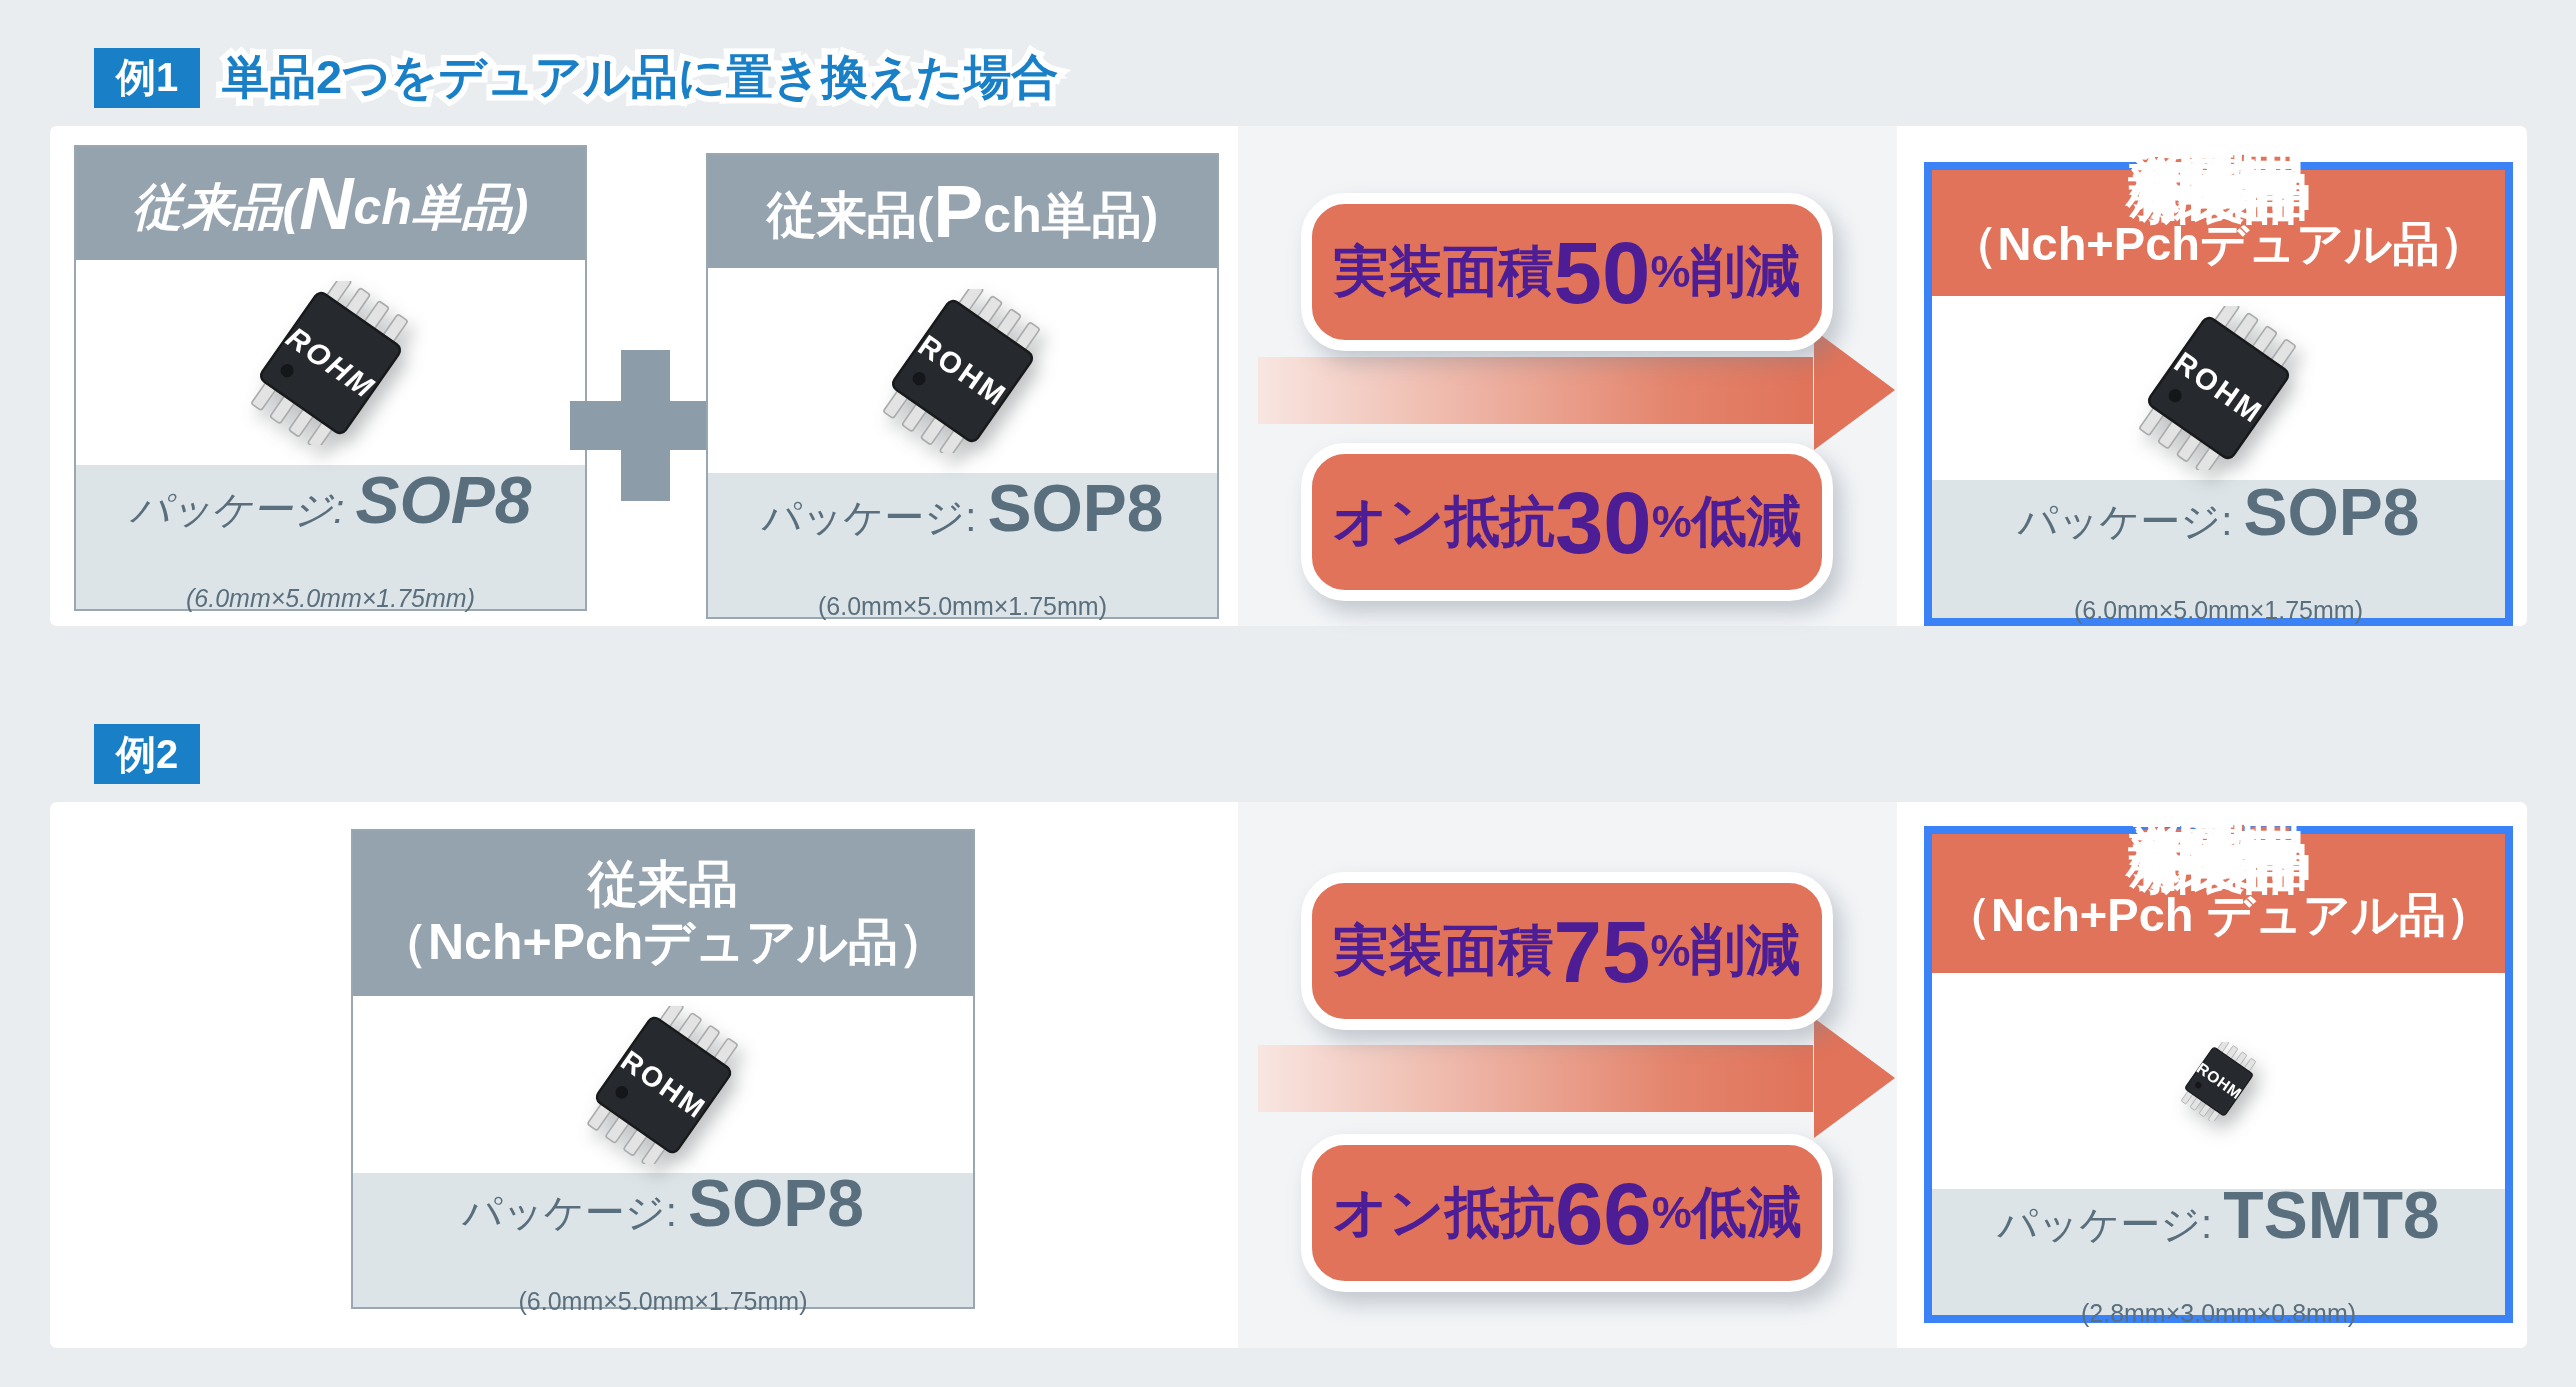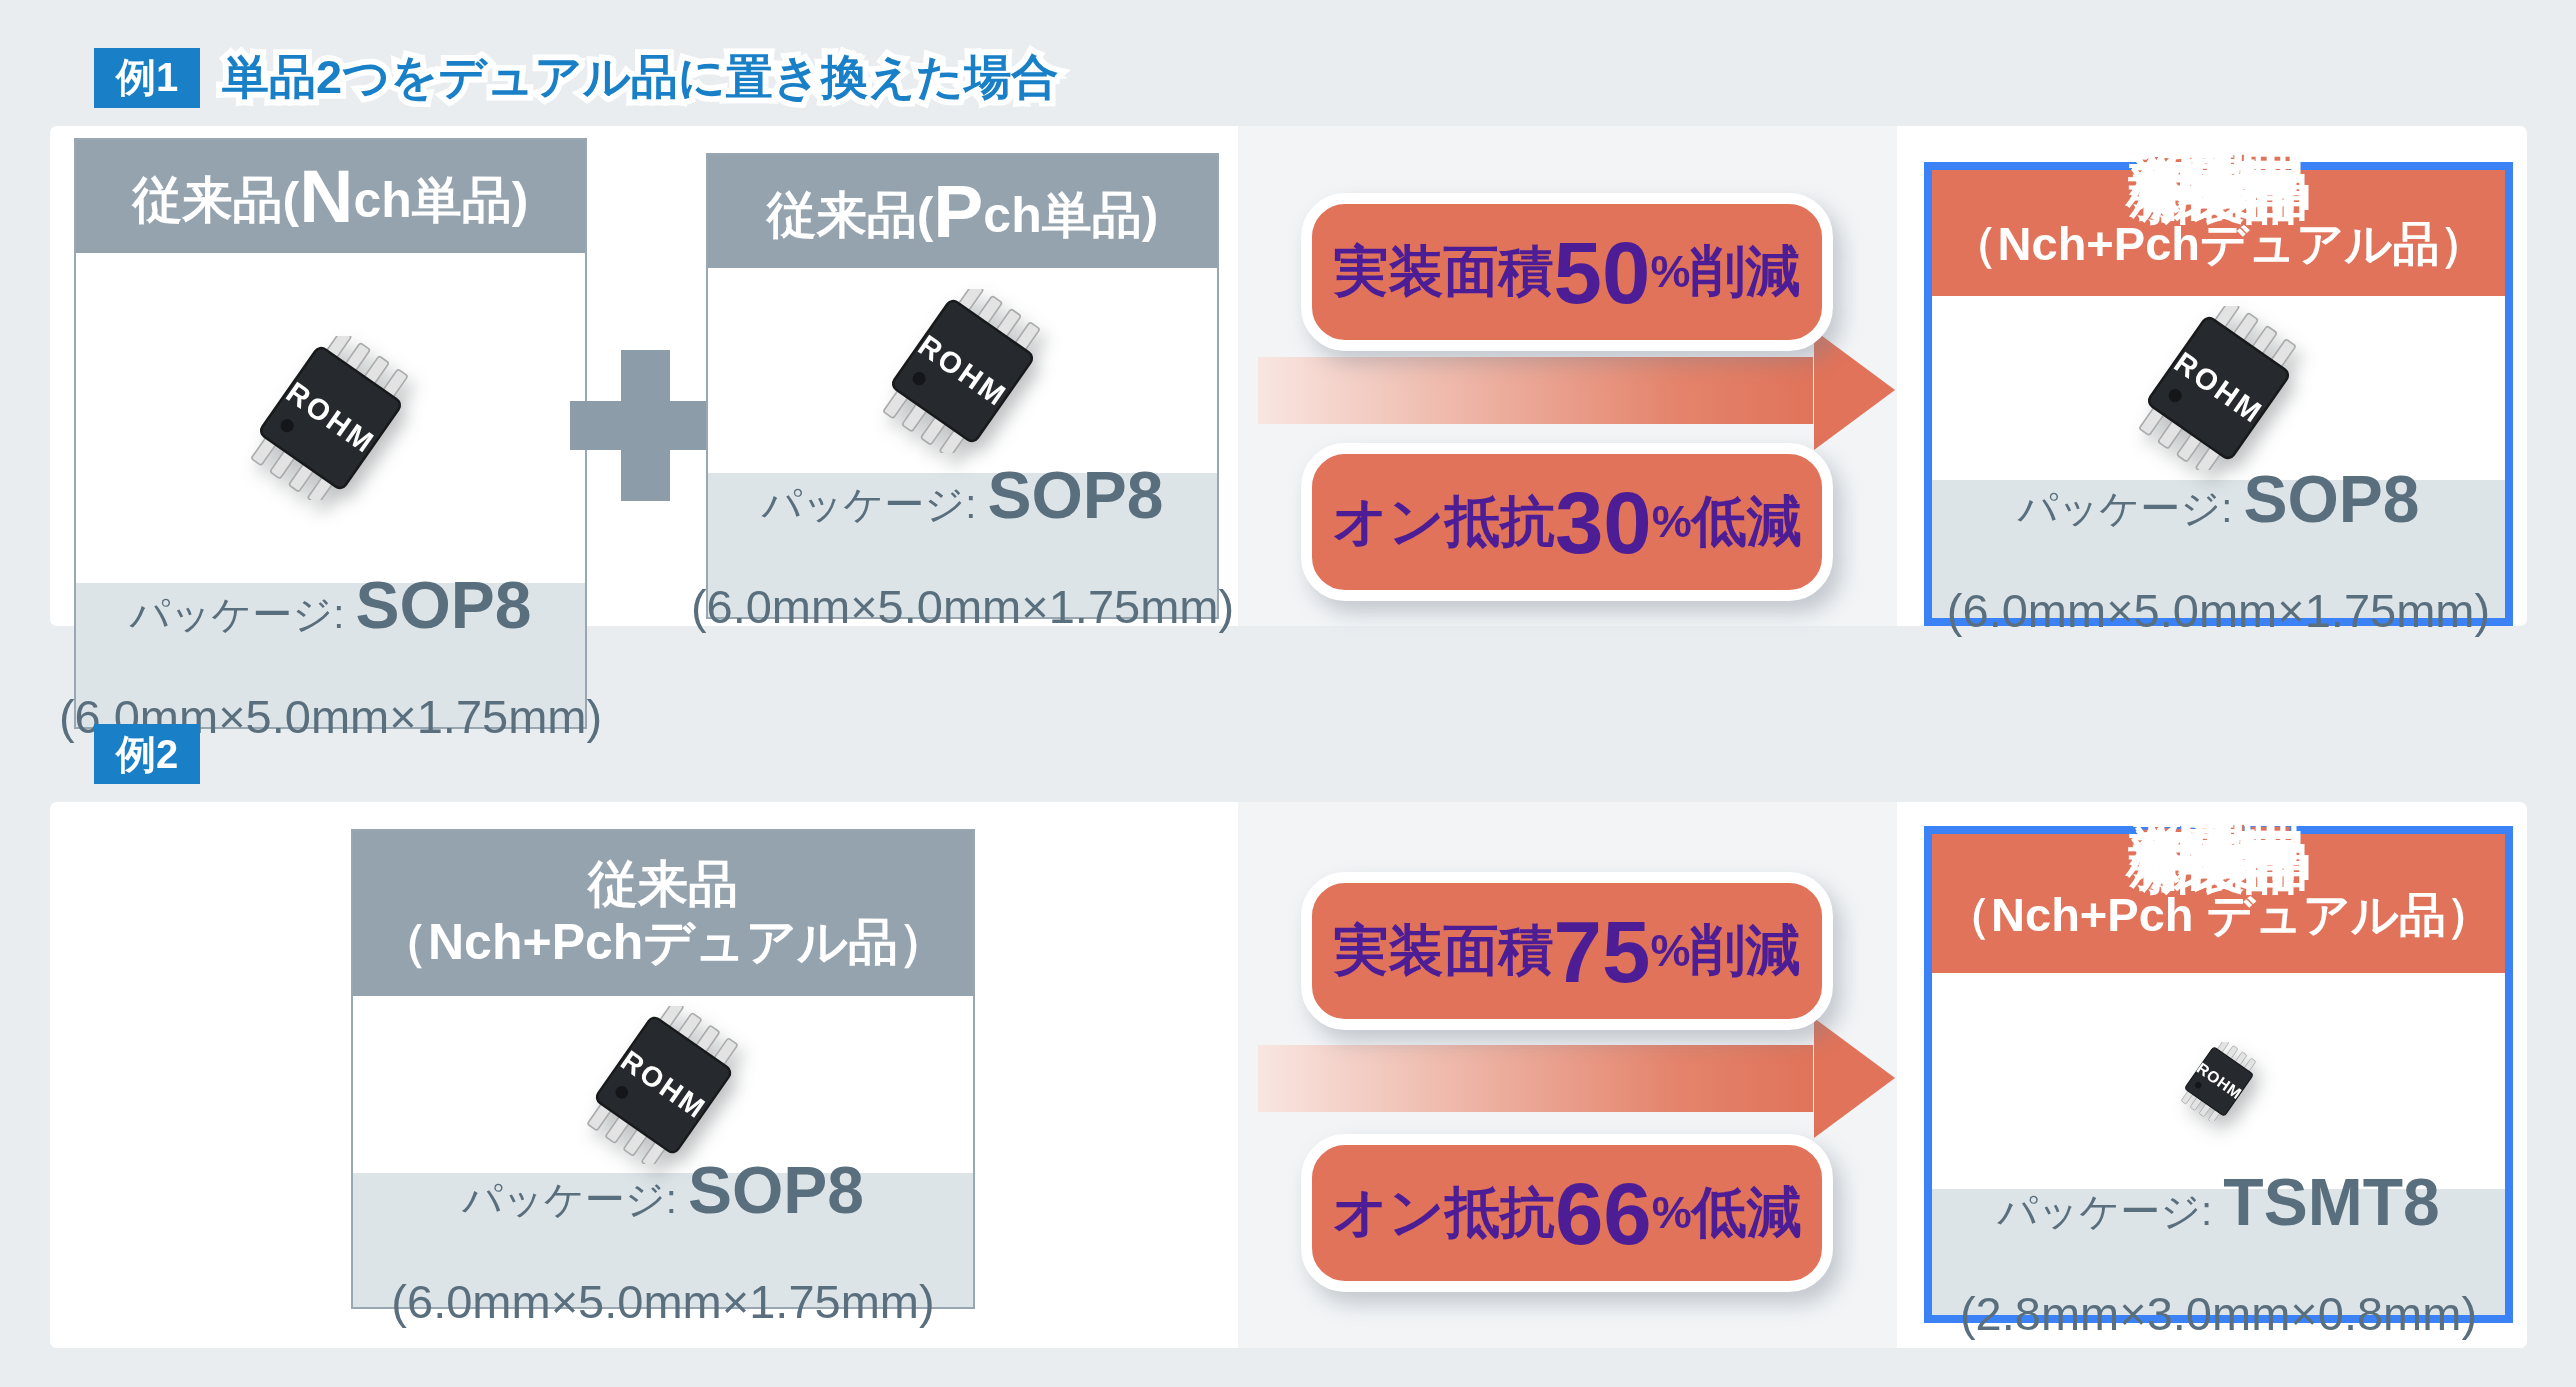--- a/index.html
+++ b/index.html
@@ -40,21 +40,21 @@
   }
   .hdr-line{font-size:50px;white-space:nowrap;}
   .hdr-big{font-size:75px;line-height:1;vertical-align:-5px;}
   .pbox-body{flex:1;display:flex;align-items:center;justify-content:center;background:#fff;}
   .pbox-footer{
     background:#dde4e8;color:#5a6f7d;text-align:center;
     display:flex;flex-direction:column;align-items:center;justify-content:center;gap:10px;
   }
   .pkg-line{font-size:40px;white-space:nowrap;}
   .pkg-name{font-size:66px;font-weight:700;}
-  .pkg-dims{font-size:47px;white-space:nowrap;margin-top:36px;}
+  .pkg-dims{font-size:25px;white-space:nowrap;margin-top:36px;}
   
   .newbox{
     position:absolute;border:8px solid #3b82f6;background:#fff;
     display:flex;flex-direction:column;box-sizing:border-box;
   }
   .newbox-header{
     background:#e0735a;color:#fff;font-weight:700;text-align:center;
     display:flex;flex-direction:column;align-items:center;justify-content:center;
     line-height:1.2;
   }
@@ -96,21 +96,21 @@
 <div class="canvas">
 
   <div class="sec-head" style="left:50px;top:46px;">
     <div class="sec-tag">例1</div>
     <div class="sec-title">単品2つをデュアル品に置き換えた場合</div>
   </div>
 
   <div class="panel" style="left:50px;top:126px;width:2477px;height:500px;"></div>
   <div class="midzone" style="left:1238px;top:126px;width:659px;height:500px;"></div>
 
-  <div class="pbox" style="left:74px;top:138px;width:513px;height:591px;">
+  <div class="pbox" style="left:74px;top:145px;width:513px;height:466px;font-style:italic;">
     <div class="pbox-header" style="height:113px;">
       <div class="hdr-line"><span>従来品(</span><span class="hdr-big">N</span><span>ch単品)</span></div>
     </div>
     <div class="pbox-body">
       <svg class="chip" width="197" height="164" viewBox="0 0 240 200">
         <g transform="rotate(-55 120 100)">
           <g fill="#e3e3e3" stroke="#a9abad" stroke-width="2">
             <rect x="24" y="49" width="33" height="15" rx="3"></rect>
               <rect x="24" y="77" width="33" height="15" rx="3"></rect>
             <rect x="24" y="105" width="33" height="15" rx="3"></rect>

